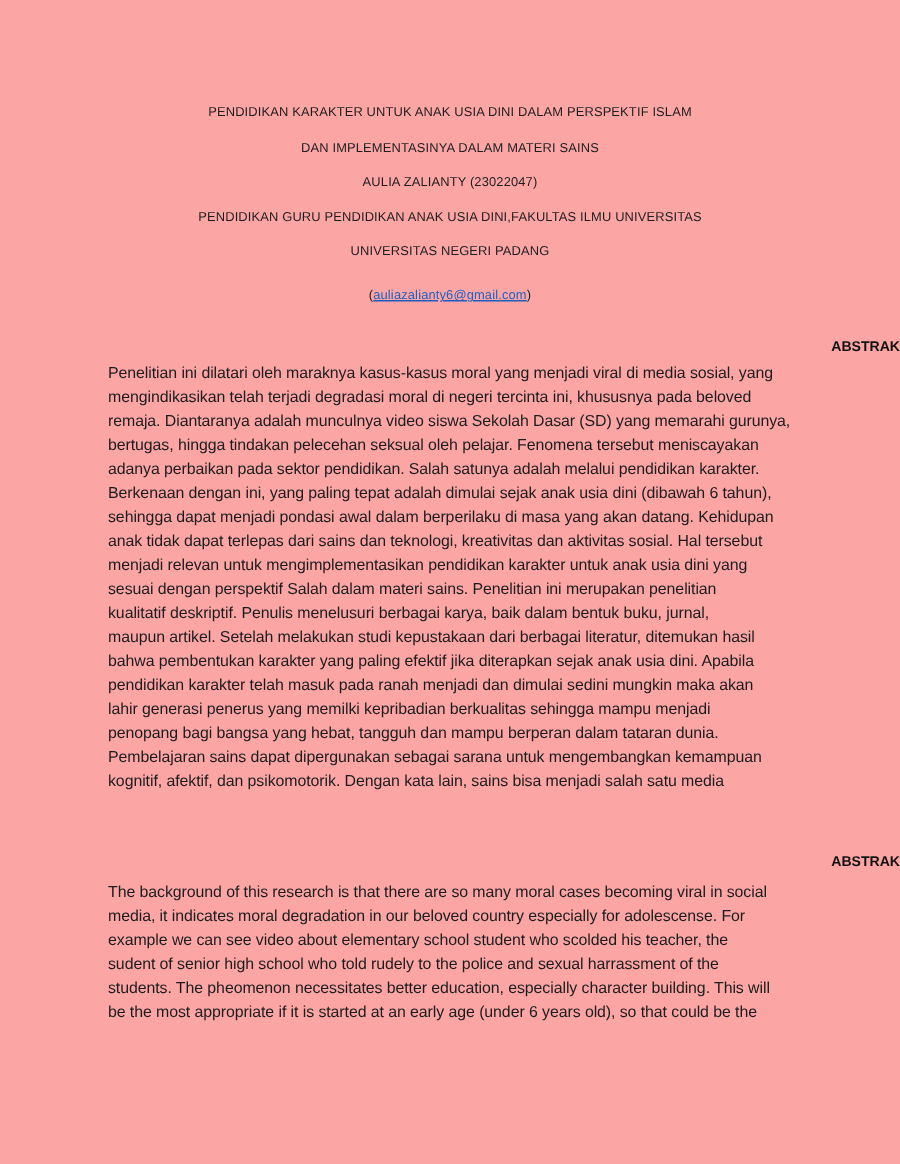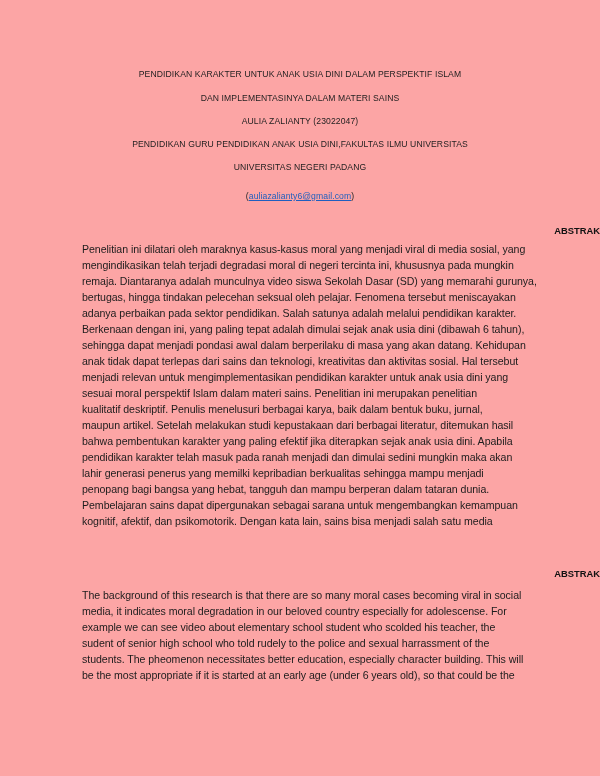--- a/index.html
+++ b/index.html
@@ -4,21 +4,21 @@
 <style>
   html, body { margin: 0; padding: 0; background: #ffffff; }
   body { width: 600px; height: 776px; position: relative; overflow: hidden;
          font-family: "Liberation Sans", sans-serif; color: #1a1a1a; }
   .page { position: absolute; left: 0; top: 0; width: 600px; height: 776px; background: #fca5a5; }
   .hdr { position: absolute; left: 0; width: 600px; text-align: center;
          font-size: 8.6px; letter-spacing: 0.1px; color: #1e1e1e; white-space: nowrap; }
   .hdr a { color: #1f5fbf; text-decoration: underline; }
   .heading { position: absolute; left: 0; width: 600px; text-align: right;
              font-size: 9.4px; font-weight: bold; color: #111; }
-  .para { position: absolute; left: 82px; width: 462px; }
+  .para { position: absolute; left: 72px; width: 462px; }
   .line { display: block; height: 16px; line-height: 16px; font-size: 10.6px;
           white-space: nowrap; color: #1c1c1c; letter-spacing: -0.05px; }
 </style>
 </head>
 <body>
 
 <div class="page">
 
   <div class="hdr" style="top:69px;">PENDIDIKAN KARAKTER UNTUK ANAK USIA DINI DALAM PERSPEKTIF ISLAM</div>
   <div class="hdr" style="top:93px;">DAN IMPLEMENTASINYA DALAM MATERI SAINS</div>
@@ -26,29 +26,29 @@
   <div class="hdr" style="top:139px;">PENDIDIKAN GURU PENDIDIKAN ANAK USIA DINI,FAKULTAS ILMU UNIVERSITAS</div>
   <div class="hdr" style="top:162px;">UNIVERSITAS NEGERI PADANG</div>
   <div class="hdr" style="top:172px;margin-top:19px;">
     <span>(</span><a>auliazalianty6@gmail.com</a><span>)</span>
   </div>
 
   <div class="heading" style="top:225px;">ABSTRAK</div>
 
   <div class="para" style="top:241px;">
     <span class="line">Penelitian ini dilatari oleh maraknya kasus-kasus moral yang menjadi viral di media sosial, yang</span>
-    <span class="line">mengindikasikan telah terjadi degradasi moral di negeri tercinta ini, khususnya pada mungkin</span>
+    <span class="line">mengindikasikan telah terjadi degradasi moral di negeri tercinta ini, khususnya pada beloved</span>
     <span class="line">remaja. Diantaranya adalah munculnya video siswa Sekolah Dasar (SD) yang memarahi gurunya,</span>
     <span class="line">bertugas, hingga tindakan pelecehan seksual oleh pelajar. Fenomena tersebut meniscayakan</span>
     <span class="line">adanya perbaikan pada sektor pendidikan. Salah satunya adalah melalui pendidikan karakter.</span>
     <span class="line">Berkenaan dengan ini, yang paling tepat adalah dimulai sejak anak usia dini (dibawah 6 tahun),</span>
     <span class="line">sehingga dapat menjadi pondasi awal dalam berperilaku di masa yang akan datang. Kehidupan</span>
     <span class="line">anak tidak dapat terlepas dari sains dan teknologi, kreativitas dan aktivitas sosial. Hal tersebut</span>
     <span class="line">menjadi relevan untuk mengimplementasikan pendidikan karakter untuk anak usia dini yang</span>
-    <span class="line">sesuai moral perspektif Islam dalam materi sains. Penelitian ini merupakan penelitian</span>
+    <span class="line">sesuai dengan perspektif Salah dalam materi sains. Penelitian ini merupakan penelitian</span>
     <span class="line">kualitatif deskriptif. Penulis menelusuri berbagai karya, baik dalam bentuk buku, jurnal,</span>
     <span class="line">maupun artikel. Setelah melakukan studi kepustakaan dari berbagai literatur, ditemukan hasil</span>
     <span class="line">bahwa pembentukan karakter yang paling efektif jika diterapkan sejak anak usia dini. Apabila</span>
     <span class="line">pendidikan karakter telah masuk pada ranah menjadi dan dimulai sedini mungkin maka akan</span>
     <span class="line">lahir generasi penerus yang memilki kepribadian berkualitas sehingga mampu menjadi</span>
     <span class="line">penopang bagi bangsa yang hebat, tangguh dan mampu berperan dalam tataran dunia.</span>
     <span class="line">Pembelajaran sains dapat dipergunakan sebagai sarana untuk mengembangkan kemampuan</span>
     <span class="line">kognitif, afektif, dan psikomotorik. Dengan kata lain, sains bisa menjadi salah satu media</span>
   </div>
 

